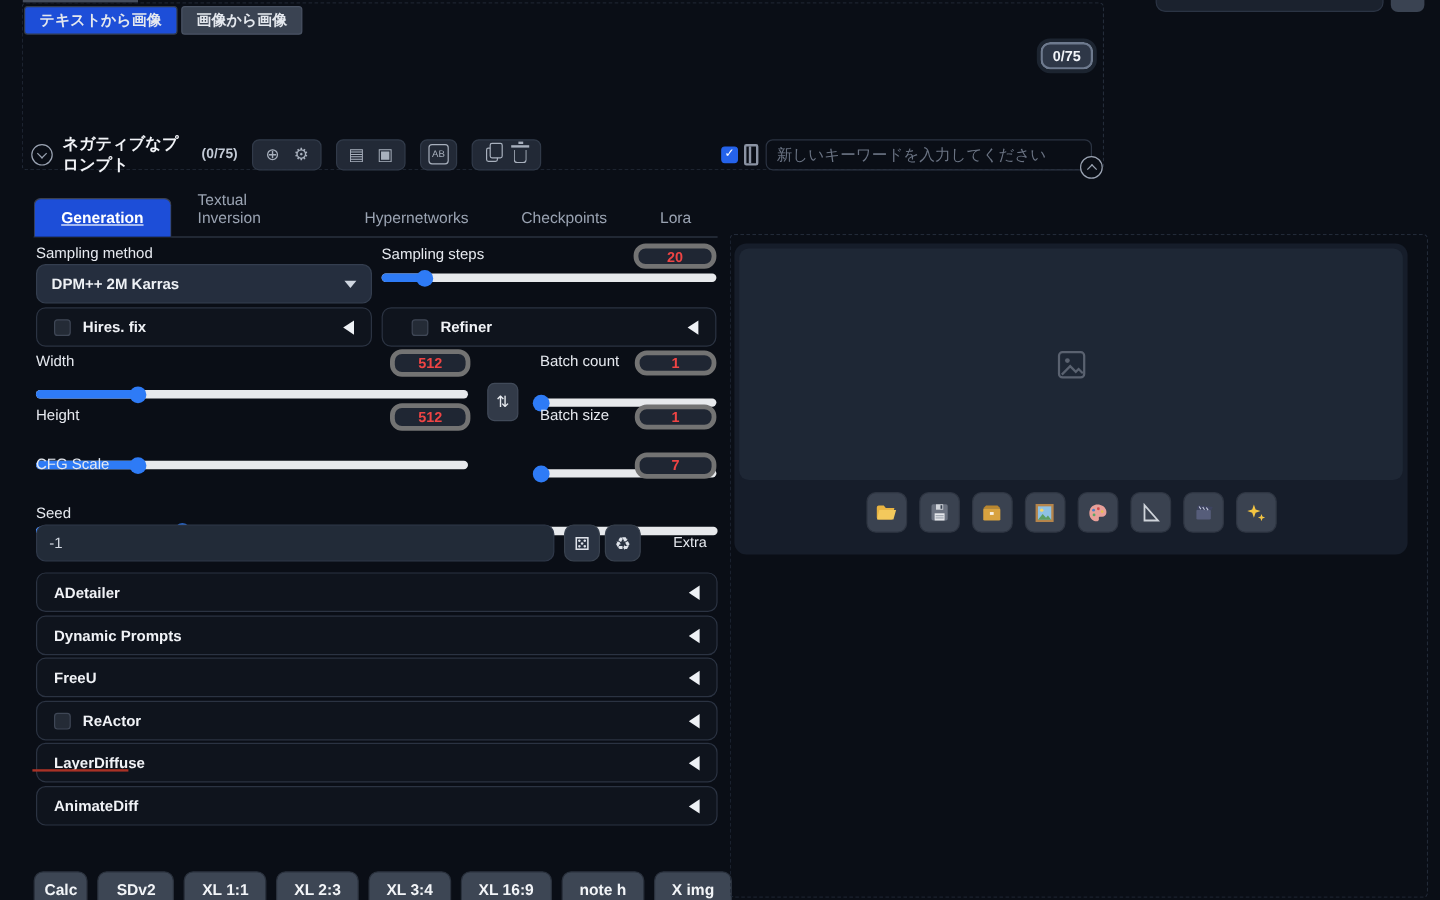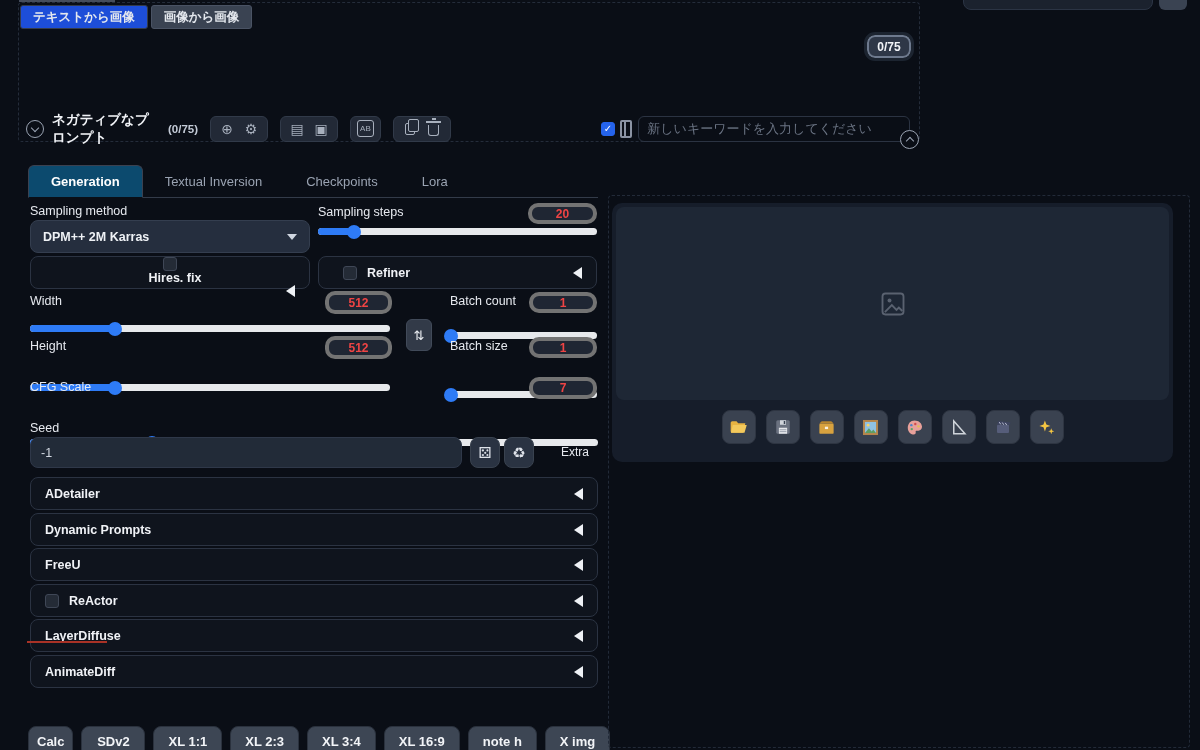--- a/index.html
+++ b/index.html
@@ -55,21 +55,21 @@
   .panel-glyph::after { content:""; position:absolute; left:2px; top:0; bottom:0; width:2px; background:#8b93a3; }
 
   .kw-input { width:375px; height:26px; background:transparent; border:1px solid #2b3342; border-radius:6px; color:#cdd3dc; font-size:13px; padding:0 8px; outline:none; font-family:"Liberation Sans",sans-serif; }
   .kw-input::placeholder { color:#6a7383; }
 
   .chev-collapse { left:900px; top:130px; width:19px; height:19px; border:1.5px solid #9aa3b2; border-radius:50%; position:absolute; background:#0a0e16; }
 
   
   .main-tabbar { left:28px; top:165px; width:570px; height:33px; display:flex; align-items:flex-end; border-bottom:1px solid #333b49; }
   .mtab { padding:8px 22px; font-size:13px; color:#9aa3b2; cursor:pointer; }
-  .mtab.active { color:#fff; font-weight:bold; background:#0c4a6e; border:1px solid #3b4150; border-bottom:1px solid #0a0e16; border-radius:6px 6px 0 0; margin-bottom:-1px; }
+  .mtab.active { color:#fff; font-weight:bold; background:#1d4ed8; border:1px solid #3b4150; border-bottom:1px solid #0a0e16; border-radius:6px 6px 0 0; margin-bottom:-1px;text-decoration:underline; }
 
   .field-label { font-size:12.5px; color:#e6e9ef; font-weight:500; }
   .num-box { background:#1f2633; border:4px solid #737373; border-radius:10px; display:flex; align-items:center; justify-content:center; font-size:12px; font-weight:bold; color:#ef4444; }
 
   .dropdown { left:30px; top:220px; width:280px; height:33px; background:#252e3e; border:1px solid #343e4f; border-radius:8px; display:flex; align-items:center; padding:0 12px; cursor:pointer; }
   .dropdown .dd-label { flex:1; font-size:12.5px; font-weight:bold; color:#eef1f5; }
   .tri-down { width:0; height:0; border-left:5px solid transparent; border-right:5px solid transparent; border-top:6px solid #cfd6e0; }
 
   .slider { height:7px; background:#e7e9ec; border-radius:5px; position:relative; cursor:pointer; }
   .slider-fill { position:absolute; left:0; top:0; height:100%; background:#2e7bf6; border-radius:5px; }
@@ -153,41 +153,42 @@
   </div>
 
   <div class="chev-collapse">
       <span class="chev up" style="left:5.5px;"></span>
     </div>
 
   
   <div class="abs main-tabbar">
     <div class="mtab active">Generation</div>
     <div class="mtab">Textual Inversion</div>
+    <div class="mtab">Hypernetworks</div>
     <div class="mtab">Checkpoints</div>
     <div class="mtab">Lora</div>
   </div>
 
   
   <div class="abs field-label" style="left:30px; top:204px;">Sampling method</div>
   <div class="abs field-label" style="left:318px; top:205px;">Sampling steps</div>
   <div class="abs num-box" style="left:528px; top:203px; width:69px; height:21px;">20</div>
 
   <div class="abs dropdown">
     <span class="dd-label">DPM++ 2M Karras</span>
     <span class="tri-down"></span>
   </div>
   <div class="abs slider" style="left:318px; top:228px; width:279px;">
     <div class="slider-fill" style="width: 12.8%;">
         <span class="slider-thumb"></span>
       </div>
   </div>
 
   
-  <div class="abs acc" style="left:30px; top:256px; width:280px;flex-direction:column;">
+  <div class="abs acc" style="left:30px; top:256px; width:280px;">
     <span class="cb"></span>
     <span class="acc-label" style="margin-left:10px;">Hires. fix</span>
     <span class="tri-left"></span>
   </div>
   <div class="abs acc" style="left:318px; top:256px; width:279px;padding-left:24px;">
     <span class="cb"></span>
     <span class="acc-label" style="margin-left:10px;">Refiner</span>
     <span class="tri-left"></span>
   </div>
 

